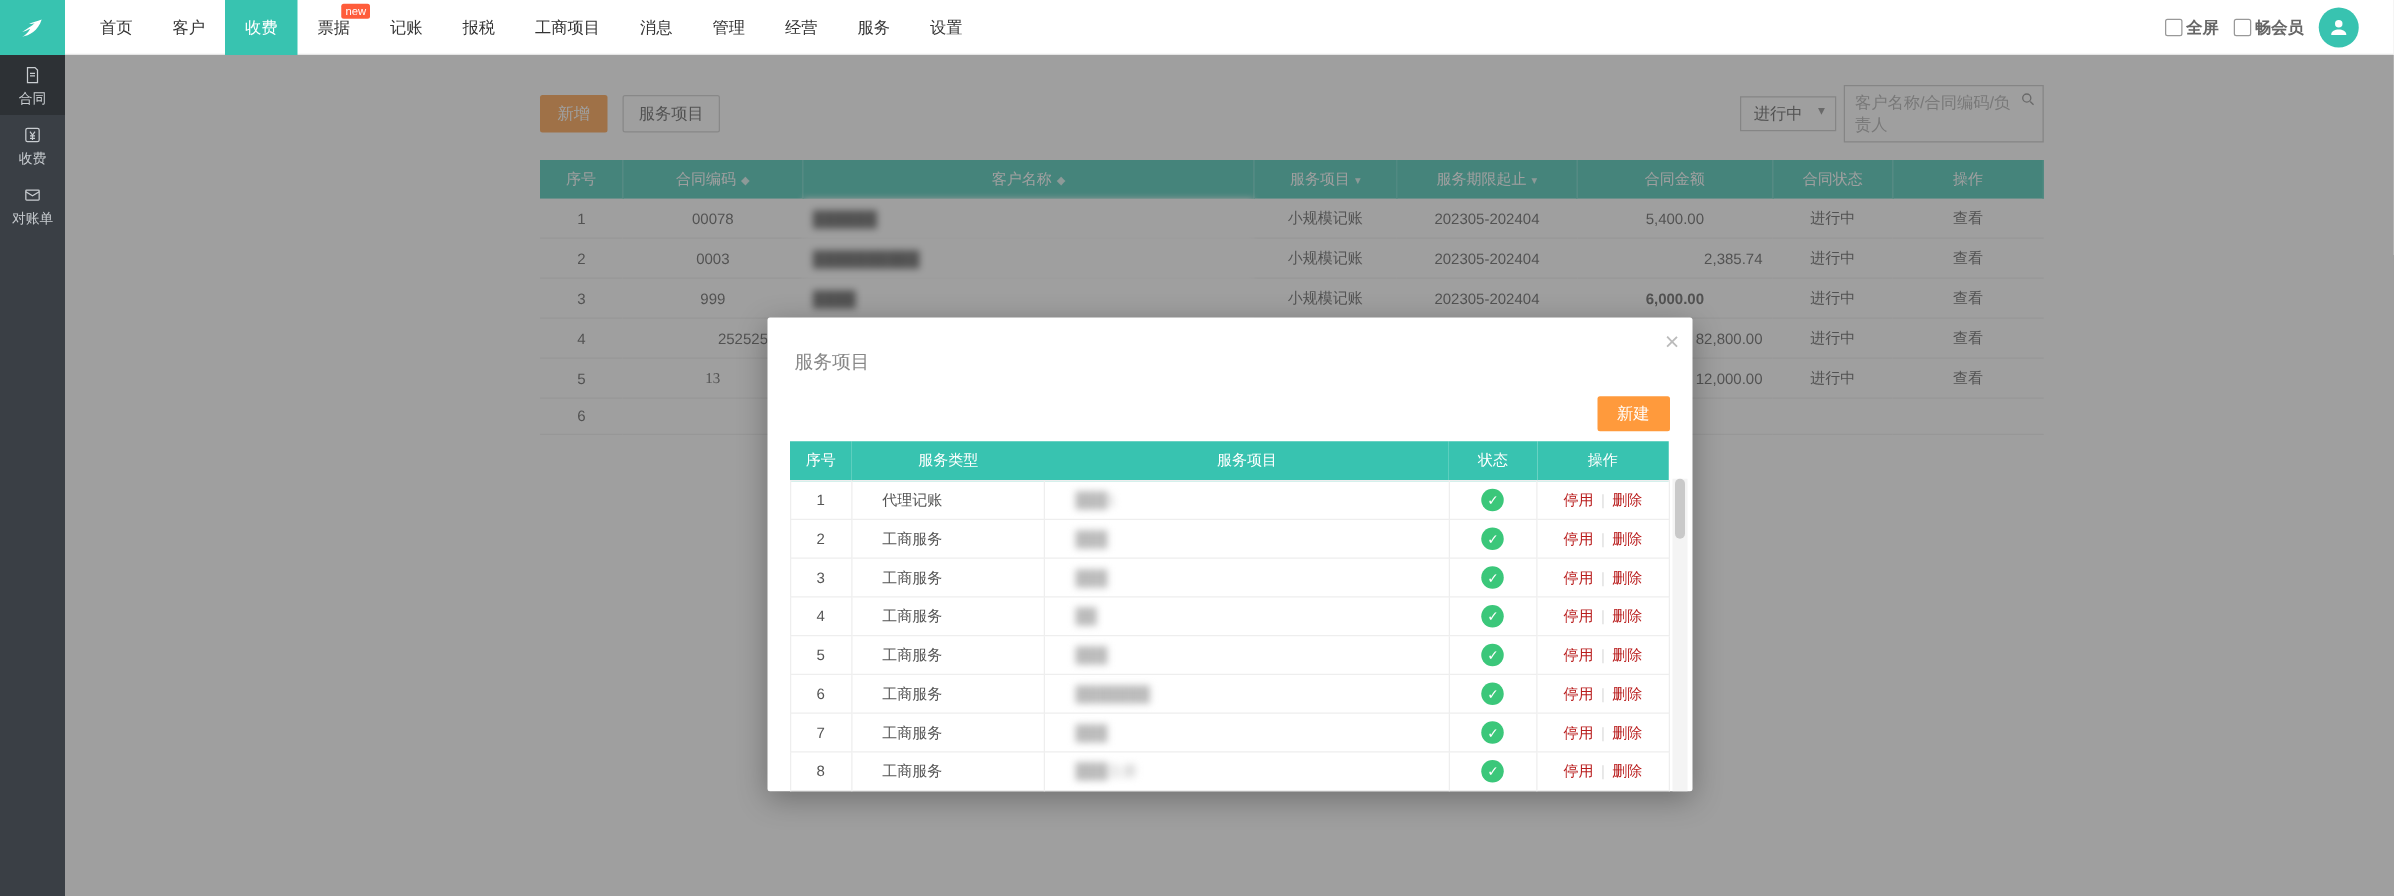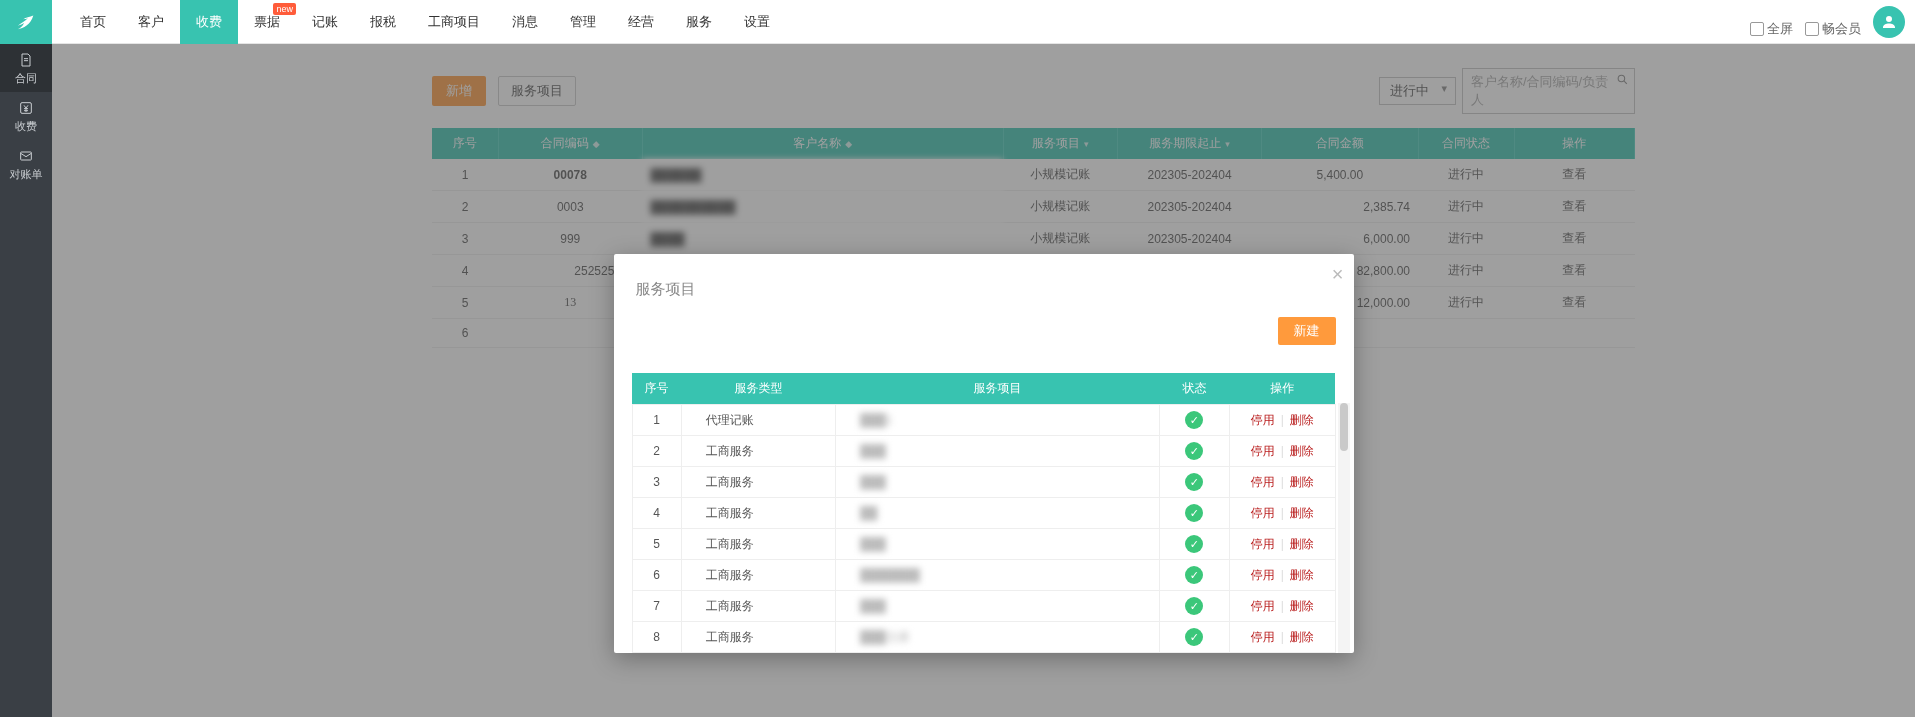--- a/index.html
+++ b/index.html
@@ -6,21 +6,21 @@
 body { font-size: 13px; color: #333; background: #fff; overflow: hidden; }
 
 
 .topbar { height: 44px; background: #fff; border-bottom: 1px solid #e5e5e5; display: flex; align-items: center; }
 .logo { width: 52px; height: 44px; background: #38c3b0; display: flex; align-items: center; justify-content: center; }
 .logo svg { width: 22px; height: 22px; fill: #fff; }
 .topnav { display: flex; height: 44px; margin-left: 12px; }
 .topnav-item { padding: 0 16px; height: 44px; line-height: 44px; color: #333; cursor: pointer; position: relative; }
 .topnav-item.active { background: #38c3b0; color: #fff; }
 .badge-new { position: absolute; top: 3px; right: 0px; background: #ff5c3a; color: #fff; font-size: 9px; line-height: 12px; padding: 0 3px; border-radius: 2px; }
-.top-right { margin-left: auto; display: flex; align-items: flex-end; padding-right: 10px; gap: 12px; }
+.top-right { margin-left: auto; display: flex; align-items: center; padding-right: 28px; gap: 12px; font-weight: bold; }
 .tr-item { display: flex; align-items: center; gap: 3px; color: #666; cursor: pointer; }
 .tr-icon { width: 14px; height: 14px; border: 1px solid #999; border-radius: 2px; position: relative; }
 .avatar { width: 32px; height: 32px; border-radius: 50%; background: #38c3b0; display: flex; align-items: center; justify-content: center; }
 .avatar svg { width: 18px; height: 18px; fill: #fff; }
 
 
 .sidebar { position: absolute; left: 0; top: 44px; bottom: 0; width: 52px; background: #3a3f45; }
 .side-item { height: 48px; display: flex; flex-direction: column; align-items: center; justify-content: center; color: #c9cdd1; cursor: pointer; font-size: 11px; gap: 2px; }
 .side-item.active { background: #2d3135; }
 .side-icon { width: 18px; height: 18px; display: flex; align-items: center; justify-content: center; }
@@ -30,35 +30,35 @@
 .overlay { position: absolute; inset: 0; background: rgba(80,80,80,0.55); }
 
 
 .page { position: absolute; left: 380px; top: 24px; right: 280px; }
 .pg-toolbar { display: flex; align-items: center; gap: 12px; margin-bottom: 14px; }
 .btn-orange { background: #ff9a3c; color: #fff; border: none; padding: 6px 14px; border-radius: 2px; cursor: pointer; font-size: 13px; }
 .btn-outline { background: #fff; border: 1px solid #ccc; padding: 5px 12px; border-radius: 2px; cursor: pointer; color: #555; font-size: 13px; }
 .pg-right { margin-left: auto; display: flex; gap: 6px; align-items: center; }
 .select { border: 1px solid #c5c5c5; padding: 4px 26px 4px 10px; background: #fff; color: #555; position: relative; display: inline-block; min-width: 70px; }
 .select::after { content: "▾"; position: absolute; right: 8px; top: 4px; color: #888; font-size: 11px; }
-.search { border: 1px solid #c5c5c5; padding: 4px 24px 4px 8px; width: 173px; color: #aaa; background: #fff; position: relative; }
+.search { border: 1px solid #c5c5c5; padding: 4px 24px 4px 8px; width: 160px; color: #aaa; background: #fff; position: relative; }
 .search-ico { position: absolute; right: 6px; top: 5px; width: 13px; height: 13px; }
 
 
 .bgtable { width: 100%; border-collapse: collapse; }
 .bgtable th { background: #38c3b0; color: #fff; font-weight: 400; padding: 7px 8px; font-size: 12px; border-right: 1px solid #4fd0be; }
 .bgtable td { padding: 7px 8px; border-bottom: 1px solid #eee; text-align: center; font-size: 12px; color: #555; background: #fff; }
 .sort-ico { margin-left: 4px; font-size: 9px; opacity: .8; }
 .blurcell { filter: blur(3px); color: #bbb; }
 
 
 .modal { position: absolute; left: 50%; top: 210px; transform: translateX(-50%); width: 740px; background: #fff; border-radius: 2px; box-shadow: 0 6px 24px rgba(0,0,0,.3); }
 .modal-close { position: absolute; right: 10px; top: 10px; color: #bbb; font-size: 20px; cursor: pointer; line-height: 1; }
 .modal-title { padding: 26px 22px 12px 22px; color: #888; font-size: 15px; }
-.modal-toolbar { padding: 6px 18px 28px; display: flex; }
+.modal-toolbar { padding: 6px 18px 8px; display: flex; }
 .modal-toolbar .btn-orange { margin-left: auto; padding: 5px 16px; }
 .mtable-wrap { margin: 0 18px 0 18px; position: relative; }
 .mtable { width: 100%; border-collapse: collapse; table-layout: fixed; }
 .mtable th { background: #38c3b0; color: #fff; font-weight: 400; padding: 7px 6px; font-size: 12px; }
 .mtable td { padding: 6px 6px; border: 1px solid #eee; font-size: 12px; color: #555; text-align: center; }
 .mtable td.left { text-align: left; padding-left: 24px; }
 .status-ok { display: inline-flex; width: 18px; height: 18px; background: #3bc77a; border-radius: 50%; align-items: center; justify-content: center; }
 .status-ok::after { content: "✓"; color: #fff; font-size: 11px; }
 .mact { color: #b91c1c; cursor: pointer; }
 .mdiv { color: #ddd; margin: 0 6px; }
@@ -188,21 +188,21 @@
             <th>服务项目<span class="sort-ico">▾</span></th>
             <th>服务期限起止<span class="sort-ico">▾</span></th>
             <th>合同金额</th>
             <th>合同状态</th>
             <th>操作</th>
           </tr>
         </thead>
       <tbody id="bgbody">
           <tr>
             <td style="text-align: center;">1</td>
-            <td style="text-align: center; font-weight: bold;">00078</td>
+            <td style="text-align: center;">00078</td>
             <td class="blurcell" style="text-align: left;">██████</td>
             <td style="text-align: center;">小规模记账</td>
             <td style="text-align: center;">202305-202404</td>
             <td style="text-align: center;">5,400.00</td>
             <td style="text-align: center;">进行中</td>
             <td style="text-align: center;">查看</td>
           </tr>
           <tr>
             <td style="text-align: center;">2</td>
             <td style="text-align: center;">0003</td>
@@ -212,21 +212,21 @@
             <td style="text-align: right;">2,385.74</td>
             <td style="text-align: center;">进行中</td>
             <td style="text-align: center;">查看</td>
           </tr>
           <tr>
             <td style="text-align: center;">3</td>
             <td style="text-align: center;">999</td>
             <td class="blurcell" style="text-align: left;">████</td>
             <td style="text-align: center;">小规模记账</td>
             <td style="text-align: center;">202305-202404</td>
-            <td style="text-align: right;">6,000.00</td>
+            <td style=" font-weight: bold;">6,000.00</td>
             <td style="text-align: center;">进行中</td>
             <td style="text-align: center;">查看</td>
           </tr>
           <tr>
             <td style="text-align: center;">4</td>
             <td style="text-align: right;">252525525</td>
             <td class="blurcell" style="text-align: left;">████████████████████████████</td>
             <td style="text-align: center;">一般纳税人…</td>
             <td style="text-align: center;">201807-202403</td>
             <td style="text-align: right;">82,800.00</td>

